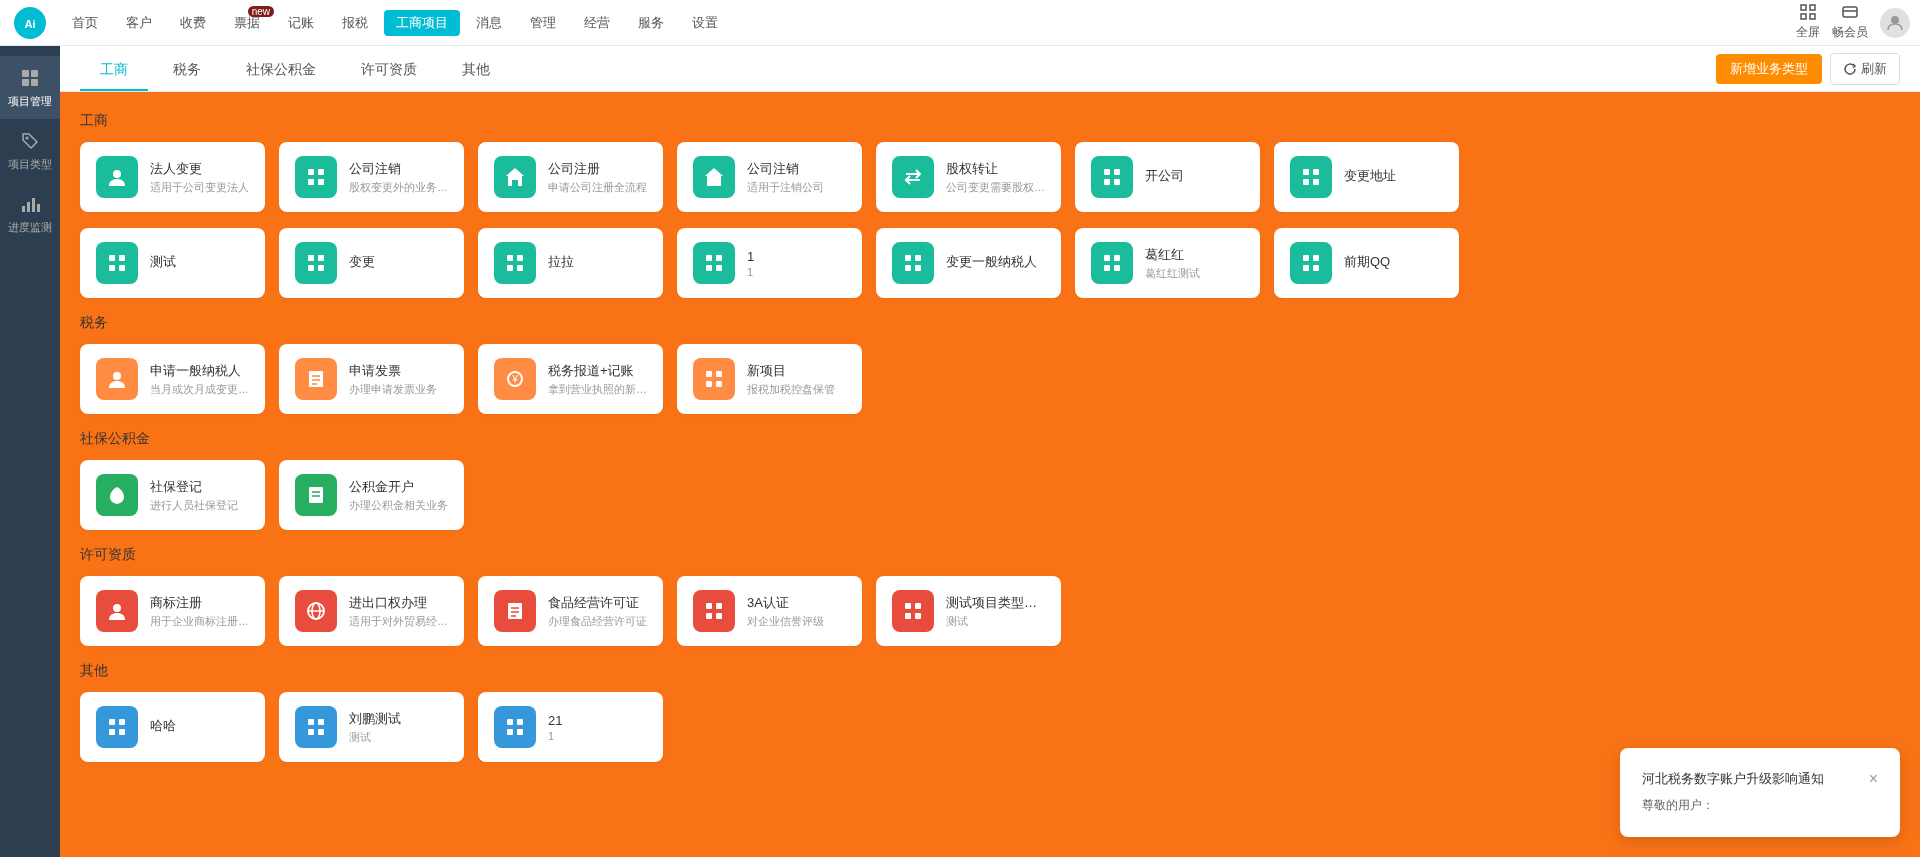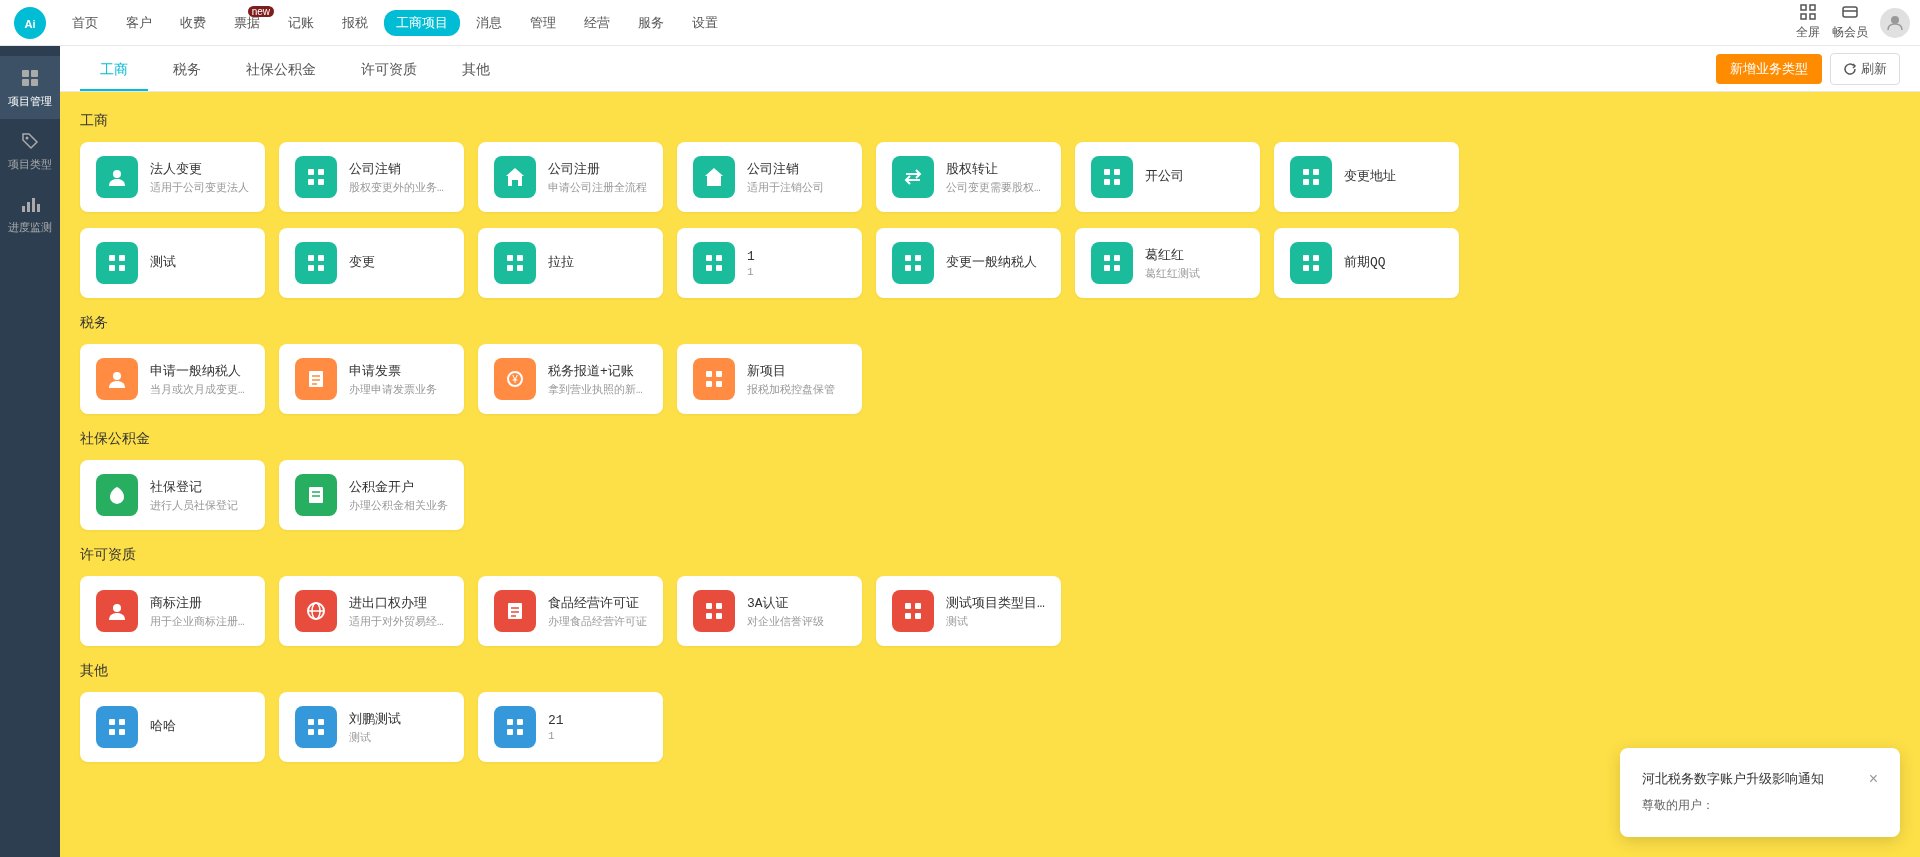--- a/index.html
+++ b/index.html
@@ -37,21 +37,21 @@
       padding: 4px 12px;
       cursor: pointer;
       border-radius: 4px;
       color: #555;
       font-size: 13px;
       position: relative;
     }
     .nav-item.active {
       background: #00bcd4;
       color: #fff;
-      border-radius: 12px;
+      border-radius: 4px;
     }
     .nav-item .badge-new {
       position: absolute;
       top: -4px;
       right: -2px;
       background: #7f1d1d;
       color: #fff;
       font-size: 10px;
       padding: 0 4px;
       border-radius: 8px;
@@ -116,21 +116,21 @@
       display: flex;
       align-items: center;
       justify-content: center;
     }
 
     
     .main-content {
       margin-top: 46px;
       margin-left: 60px;
       padding: 0;
-      background: #fde047;
+      background: #f97316;
       min-height: calc(100vh - 46px);
     }
 
     
     .tab-bar {
       background: #fff;
       padding: 0 20px;
       display: flex;
       align-items: flex-end;
       border-bottom: 1px solid #e8e8e8;
@@ -208,21 +208,21 @@
       width: 42px;
       height: 42px;
       border-radius: 8px;
       display: flex;
       align-items: center;
       justify-content: center;
       flex-shrink: 0;
       font-size: 20px;
       color: #fff;
     }
-    .card-info { flex: 1; min-width: 0; font-family: Liberation Mono, monospace; }
+    .card-info { flex: 1; min-width: 0; }
     .card-title {
       font-size: 13px;
       font-weight: 500;
       color: #333;
       margin-bottom: 2px;
       white-space: nowrap;
       overflow: hidden;
       text-overflow: ellipsis;
     }
     .card-desc {

